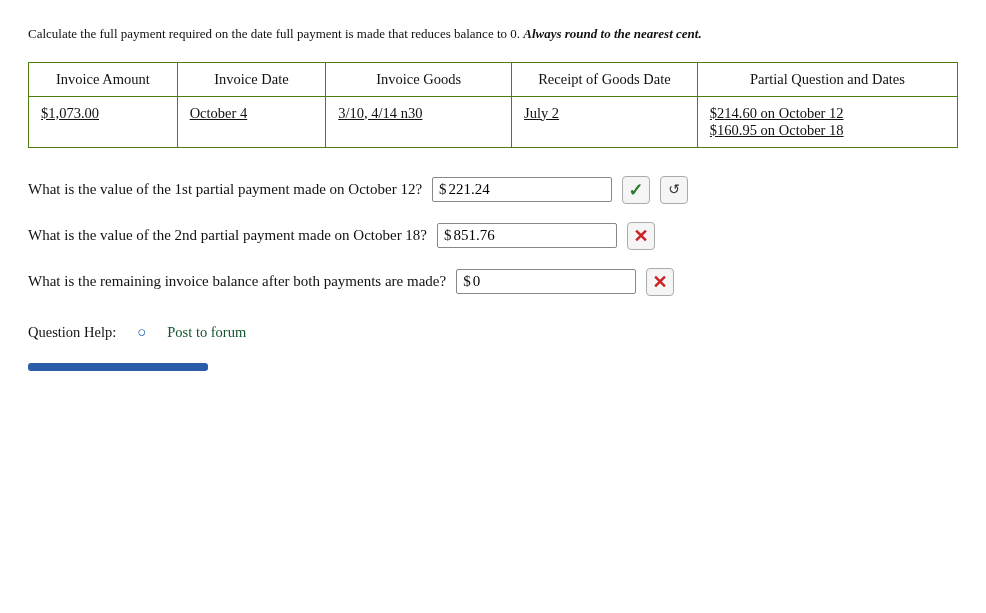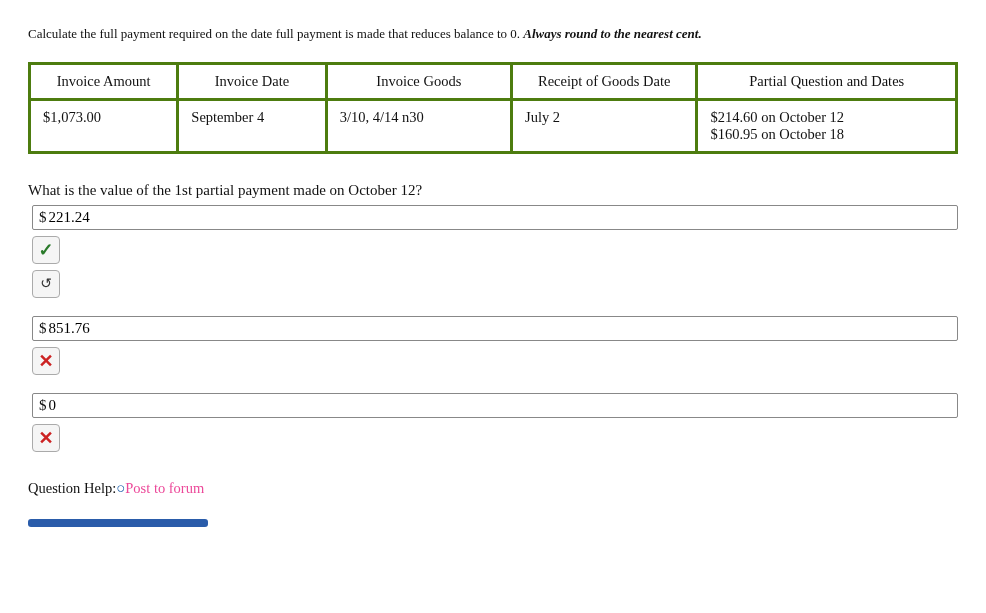--- a/index.html
+++ b/index.html
@@ -20,40 +20,41 @@
       font-style: italic;
       font-weight: bold;
     }
     table {
       width: 100%;
       border-collapse: collapse;
       margin-bottom: 28px;
       font-size: 14.5px;
     }
     th, td {
-      border: 3px solid #4d7c0f;
+      border: 1px solid #4d7c0f;
       padding: 8px 12px;
       vertical-align: top;
     }
     th {
       font-weight: normal;
       background: #fff;
     }
     td {
       font-size: 14.5px;
+      text-decoration: underline;
     }
     .questions-section {
       margin-top: 10px;
     }
     .question-row {
       display: flex;
+      align-items: center;
       margin-bottom: 18px;
       font-size: 15px;
       gap: 6px;
-      flex-direction: column;
     }
     .question-label {
       flex-shrink: 0;
     }
     .dollar-input-wrap {
       display: flex;
       align-items: center;
       border: 1px solid #888;
       border-radius: 2px;
       padding: 3px 6px;
@@ -96,27 +97,27 @@
       font-size: 18px;
       font-weight: bold;
     }
     .icon-retry {
       color: #333;
       font-size: 14px;
     }
     .question-help {
       display: flex;
       align-items: center;
-      gap: 0;
+      gap: 21px;
       margin-top: 28px;
       font-size: 14.5px;
       color: #111;
     }
     .question-help a {
-      color: #ec4899;
+      color: #14532d;
       text-decoration: none;
       font-size: 14.5px;
     }
     .bubble-icon {
       font-size: 15px;
       color: #1a5dab;
     }
     .bottom-bar {
       height: 8px;
       background: #2a5caa;
@@ -143,21 +144,21 @@
       <th class="col-invoice-amount">Invoice Amount</th>
       <th class="col-invoice-date">Invoice Date</th>
       <th class="col-invoice-terms">Invoice Goods</th>
       <th class="col-receipt">Receipt of Goods Date</th>
       <th class="col-partial">Partial Question and Dates</th>
     </tr>
   </thead>
   <tbody>
     <tr>
       <td>$1,073.00</td>
-      <td>September 4</td>
+      <td>October 4</td>
       <td>3/10, 4/14 n30</td>
       <td>July 2</td>
       <td id="partial-payments-cell">$214.60 on October 12<br>$160.95 on October 18</td>
     </tr>
   </tbody>
 </table>
 
 <div class="questions-section">
 
   <div class="question-row">
@@ -168,30 +169,32 @@
     </div>
     <span class="icon-btn">
       <span class="icon-check">✓</span>
     </span>
     <span class="icon-btn">
       <span class="icon-retry">↺</span>
     </span>
   </div>
 
   <div class="question-row">
+    <span class="question-label" id="q2-label">What is the value of the 2nd partial payment made on October 18?</span>
     <div class="dollar-input-wrap">
       <span class="dollar-sign">$</span>
       <input class="answer-input" type="text" id="q2-input" value="851.76" style="">
     </div>
     <span class="icon-btn">
       <span class="icon-x">✕</span>
     </span>
   </div>
 
   <div class="question-row">
+    <span class="question-label" id="q3-label">What is the remaining invoice balance after both payments are made?</span>
     <div class="dollar-input-wrap">
       <span class="dollar-sign">$</span>
       <input class="answer-input" type="text" id="q3-input" value="0" style="">
     </div>
     <span class="icon-btn">
       <span class="icon-x">✕</span>
     </span>
   </div>
 
 </div>

